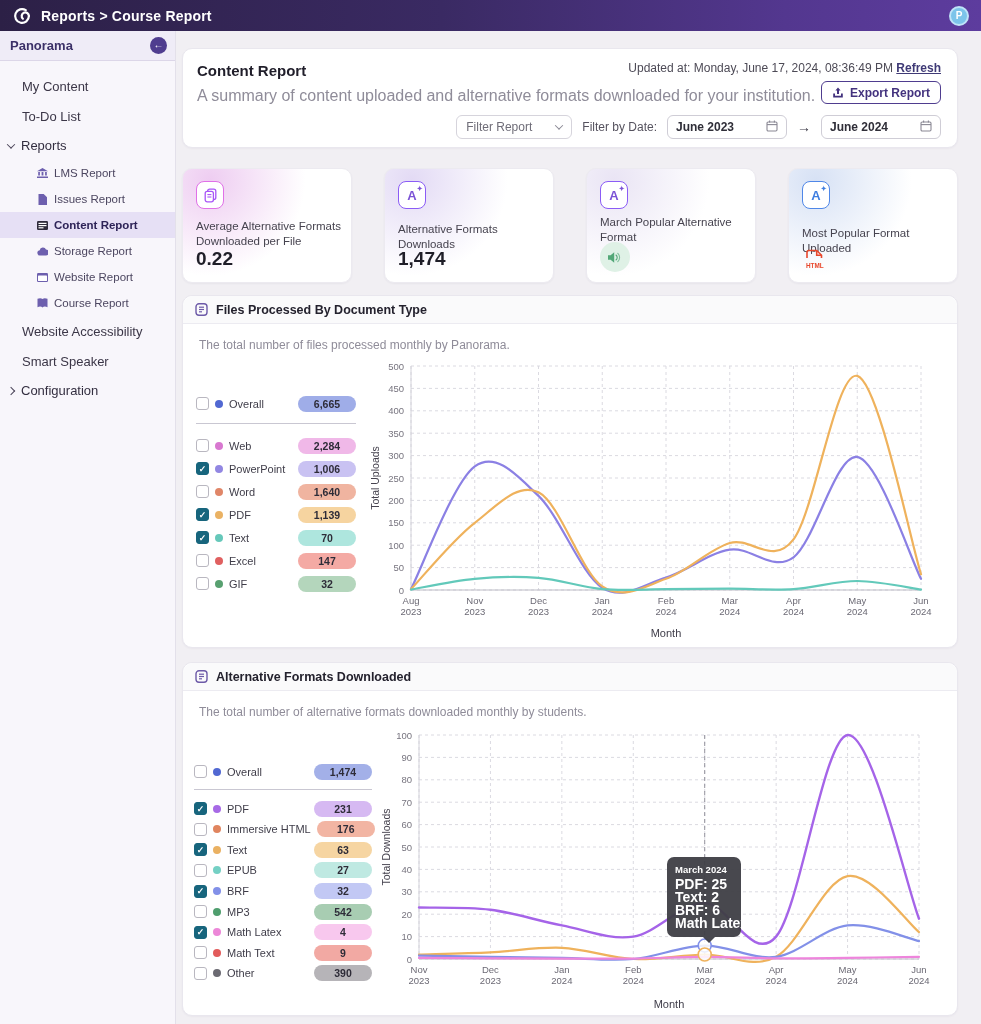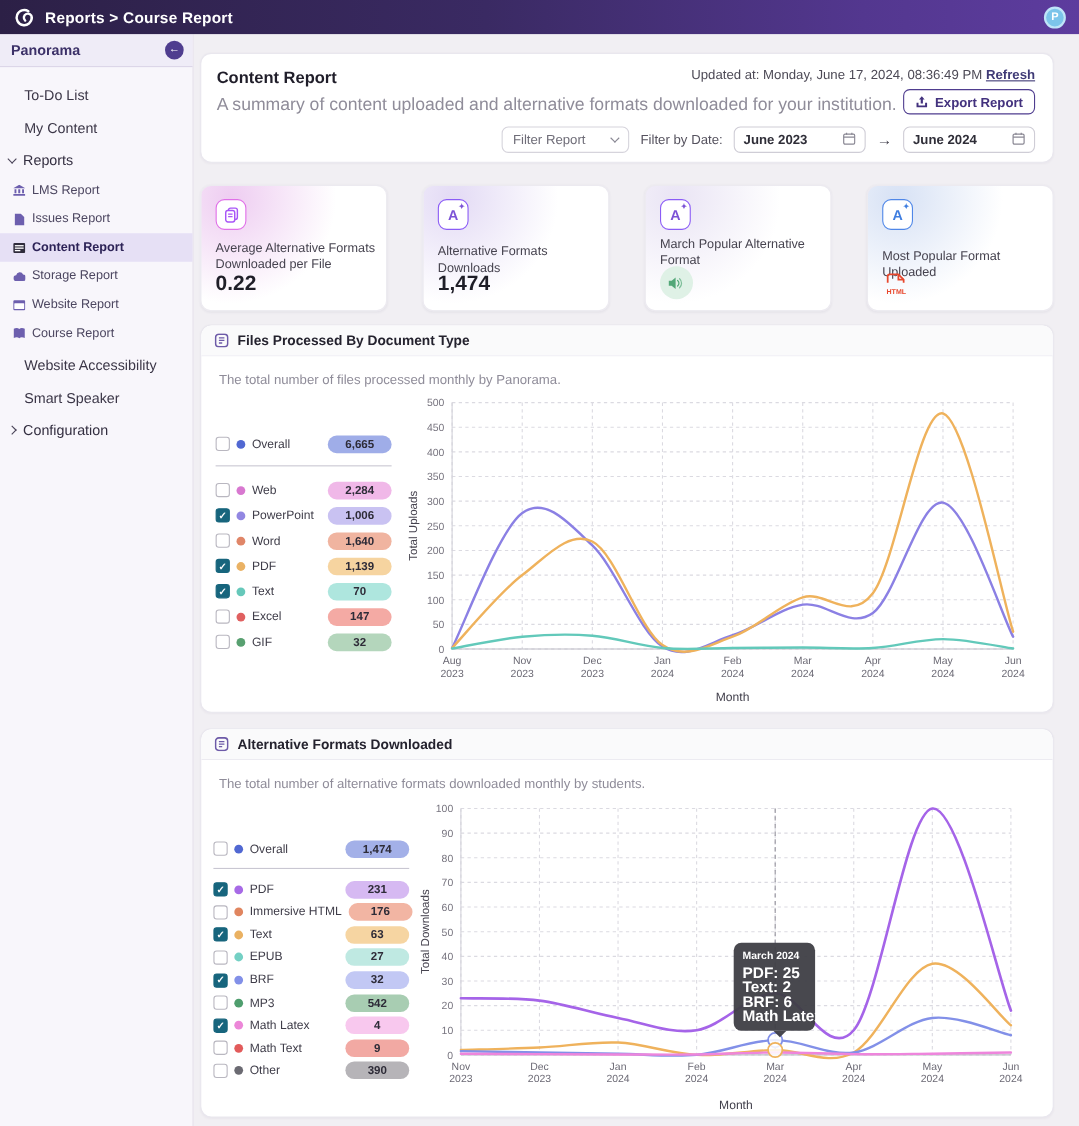--- a/index.html
+++ b/index.html
@@ -21,21 +21,21 @@
   #brandbar { height:30px; background:#efecf7; border-bottom:1px solid #dcd6e8;
     display:flex; align-items:center; padding:0 8px 0 10px; }
   #brandbar .brand { font-size:13px; font-weight:bold; color:#3c3168; }
   #collapse-btn { margin-left:auto; width:17px; height:17px; border-radius:50%;
     background:#4f3d8f; color:#fff; font-size:10px; line-height:16px; text-align:center; cursor:pointer; }
   #sidebar-list { padding-top:10px; }
   .side-link { height:30px; display:flex; align-items:center; padding-left:22px;
     font-size:13px; color:#3b3647; font-weight:500; cursor:pointer; }
   .side-group { height:29px; display:flex; align-items:center; padding-left:8px; gap:7px;
     font-size:13px; color:#332e40; font-weight:500; cursor:pointer; }
-  .side-sub { height:26px; display:flex; align-items:center; padding-left:12px; gap:6px;
+  .side-sub { height:26px; display:flex; align-items:center; padding-left:37px; gap:6px;
     font-size:11.5px; color:#4c4660; cursor:pointer; }
   .side-sub.active { background:#e6e0f5; color:#2d2357; font-weight:bold; }
   .chev { width:6px; height:6px; border-left:1.6px solid #4a4458; border-bottom:1.6px solid #4a4458;
     display:inline-block; }
   .chev.down { transform:rotate(-45deg) translate(1px,-1px); }
   .chev.right { transform:rotate(-135deg); }
   .subicon { width:11px; height:11px; flex:0 0 11px; display:inline-block; }
 
   
   .panel { position:absolute; left:182px; width:776px; background:#fff;
@@ -126,24 +126,24 @@
   <div id="avatar">P</div>
 </div>
 
 <div id="sidebar">
   <div id="brandbar">
     <span class="brand">Panorama</span>
     <div id="collapse-btn">←</div>
   </div>
   <div id="sidebar-list">
       <div class="side-link">
+        <span>My Content</span>
+      </div>
+      <div class="side-link">
         <span>To-Do List</span>
-      </div>
-      <div class="side-link">
-        <span>My Content</span>
       </div>
       <div class="side-group">
         <span class="chev down"></span>
         <span>Reports</span>
       </div>
       <div class="side-sub">
         <span class="subicon"><svg width="11" height="11" viewBox="0 0 11 11" fill="#6d5fae">
             <path d="M5.5 0L11 3.2H0zM1.2 4h1.7v3.6H1.2zM4.6 4h1.8v3.6H4.6zM8.1 4h1.7v3.6H8.1zM0 8.4h11V10H0z"></path>
           </svg></span>
         <span>LMS Report</span>

